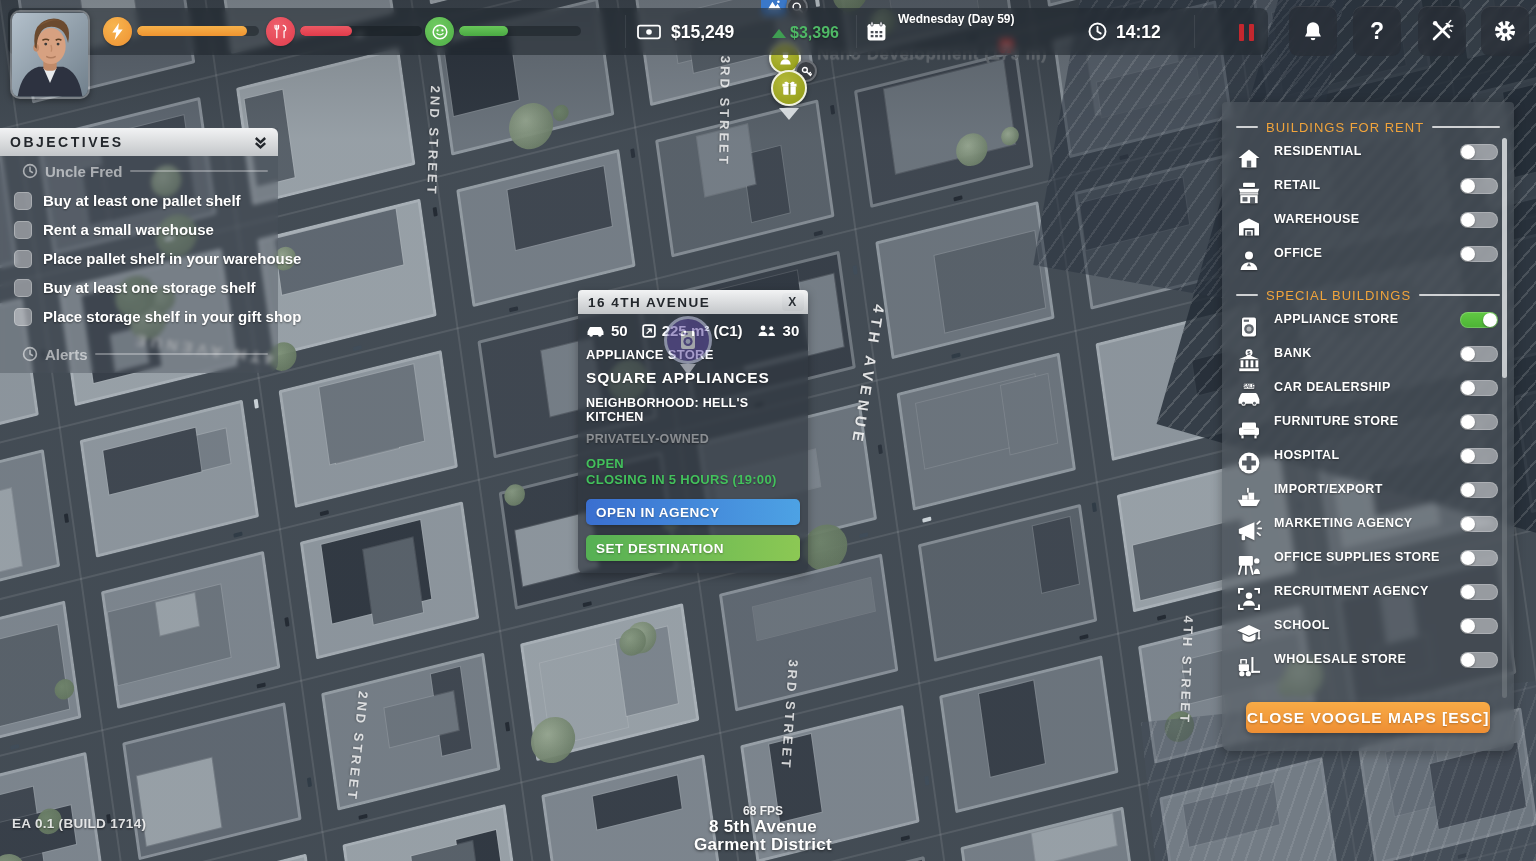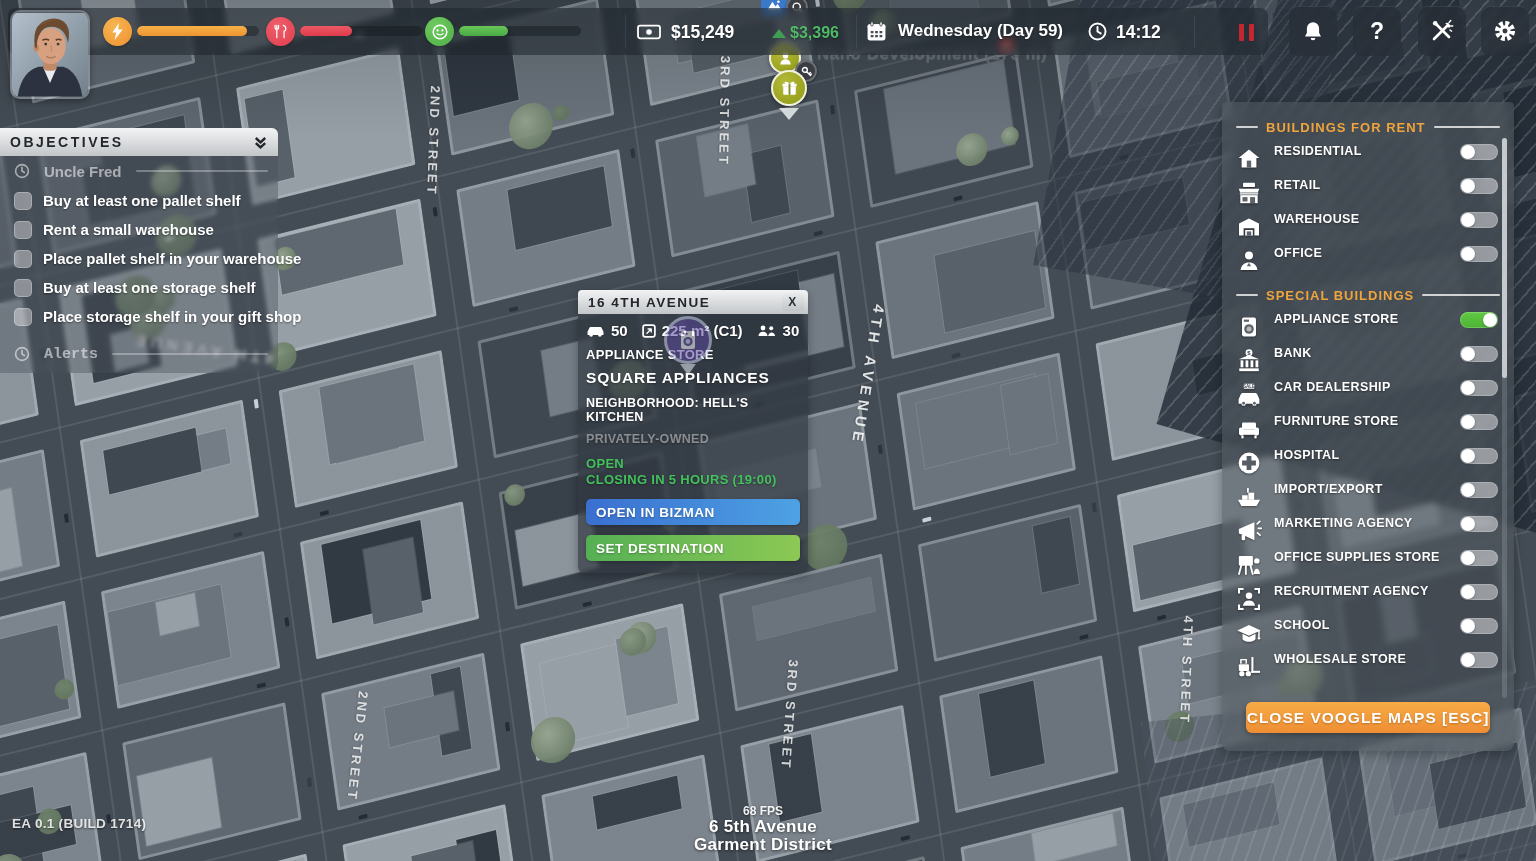--- a/index.html
+++ b/index.html
@@ -64,21 +64,21 @@
 
   
   .panel-hdr { background:linear-gradient(180deg,#f2f3f4,#c3c6c9); color:#23272c; font-weight:bold;
     letter-spacing:2.5px; font-size:14px; display:flex; align-items:center; padding:0 10px; }
 
   
   #objectives { position:absolute; left:0; top:128px; width:278px; z-index:10;
     background:rgba(72,80,89,0.40); backdrop-filter:blur(2px); border-radius:0 0 10px 0; }
   #objectives .panel-hdr { height:28px; justify-content:space-between; border-radius:0 6px 0 0; }
   .obj-section { display:flex; align-items:center; height:30px; padding:0 10px 0 14px;
-    color:rgba(255,255,255,.55); font-weight:bold; font-size:15px; gap:14px; }
+    color:rgba(255,255,255,.55); font-weight:bold; font-size:15px; gap:7px;margin-left:8px; }
   .obj-section .line { flex:1; height:2px; background:rgba(255,255,255,.30); border-radius:1px; }
   .task { display:flex; align-items:center; height:29px; padding-left:14px; gap:11px; }
   .task .cb { width:18px; height:18px; border-radius:5px; background:rgba(255,255,255,.38);
     box-shadow:inset 0 0 0 1px rgba(255,255,255,.25); cursor:pointer; flex:none; }
   .task .tlabel { color:#fff; font-weight:bold; font-size:15px; text-shadow:0 1px 2px rgba(0,0,0,.45); white-space:nowrap; }
 
   
   #popup { position:absolute; left:578px; top:290px; width:230px; z-index:6;
     background:rgba(47,54,63,0.68); backdrop-filter:blur(2px); border-radius:4px 4px 6px 6px;
     box-shadow:0 3px 10px rgba(0,0,0,.3); }
@@ -94,21 +94,21 @@
     padding-left:10px; color:#fff; font-weight:bold; font-size:13.5px; letter-spacing:.5px; cursor:pointer;
     text-shadow:0 1px 2px rgba(0,0,0,.3); box-shadow:0 1px 3px rgba(0,0,0,.25); }
 
   
   #filters { position:absolute; left:1222px; top:102px; width:292px; z-index:10;
     background:rgba(82,89,97,0.55); backdrop-filter:blur(3px); border-radius:4px 4px 8px 8px;
     box-shadow:0 3px 12px rgba(0,0,0,.3); }
   #filters .panel-hdr { height:26px; border-radius:4px 4px 0 0; }
   #filter-list { padding:10px 0 0 0; }
   .fsec { display:flex; align-items:center; height:26px; padding:0 14px; gap:8px; margin-top:2px; margin-bottom:4px; }
-  .fsec-label { color:var(--accent-orange,#f0a43c); font-weight:bold; font-size:13px; letter-spacing:1px; white-space:nowrap; }
+  .fsec-label { color:var(--accent-orange,#f0a43c); font-weight:normal; font-size:13px; letter-spacing:1px; white-space:nowrap; }
   .dash { width:22px; height:2px; background:rgba(255,255,255,.75); border-radius:1px; }
   .dash.grow { flex:1; width:auto; }
   .frow { display:flex; align-items:flex-start; height:34px; padding:0 16px 0 12px; position:relative; }
   .ficon { width:30px; height:30px; display:flex; align-items:center; justify-content:center; flex:none;
     filter:drop-shadow(0 1px 1px rgba(0,0,0,.4)); }
   .flabel { color:#fff; font-weight:bold; font-size:12.5px; letter-spacing:.4px; margin-left:10px;
     text-shadow:0 1px 2px rgba(0,0,0,.45); white-space:nowrap; }
   .toggle { position:absolute; right:16px; width:38px; height:16px; border-radius:9px;
     background:rgba(255,255,255,.45); box-shadow:inset 0 0 0 1px rgba(255,255,255,.2); cursor:pointer; }
   .toggle .knob { position:absolute; top:1px; left:1px; width:14px; height:14px; border-radius:50%;
@@ -542,21 +542,21 @@
         <g fill="rgba(40,46,54,.85)">
           <rect x="4.5" y="9.5" width="2.6" height="2.2"></rect>
           <rect x="8.7" y="9.5" width="2.6" height="2.2"></rect>
           <rect x="12.9" y="9.5" width="2.6" height="2.2"></rect>
           <rect x="4.5" y="13.3" width="2.6" height="2.2"></rect>
           <rect x="8.7" y="13.3" width="2.6" height="2.2"></rect>
           <rect x="12.9" y="13.3" width="2.6" height="2.2"></rect>
         </g>
       </svg>
   </span>
-  <span class="tb-text" style="left:890px; top:13px; font-size:17px;">Wednesday (Day 59)</span>
+  <span class="tb-text" style="left:890px; top:4px; font-size:12px;">Wednesday (Day 59)</span>
 
   <span class="tb-icon" style="left:1080px; top:14px;">
     <svg width="19" height="19" viewBox="0 0 18 18">
         <circle cx="9" cy="9" r="7.6" fill="none" stroke="#fff" stroke-width="1.8"></circle>
         <path d="M9 4.6V9l3 1.8" stroke="#fff" stroke-width="1.8" fill="none" stroke-linecap="round"></path>
       </svg>
   </span>
   <span class="tb-text" style="left:1108px; top:14px; font-size:17.5px;">14:12</span>
 
   <div class="sep" style="left:1186px;"></div>
@@ -656,21 +656,21 @@
       </div>
       <div class="task">
         <span class="cb"></span>
         <span class="tlabel">Buy at least one storage shelf</span>
       </div>
       <div class="task">
         <span class="cb"></span>
         <span class="tlabel">Place storage shelf in your gift shop</span>
       </div>
     </div>
-  <div class="obj-section" style="margin-top:12px; padding-bottom:8px;font-family:Liberation Mono, monospace;">
+  <div class="obj-section" style="margin-top:12px; padding-bottom:8px;">
     <span>
         <svg width="16" height="16" viewBox="0 0 16 16">
           <circle cx="8" cy="8" r="6.4" fill="none" stroke="rgba(255,255,255,.55)" stroke-width="1.6"></circle>
           <path d="M8 4.4V8l2.4 1.5" stroke="rgba(255,255,255,.55)" stroke-width="1.6" fill="none" stroke-linecap="round"></path>
         </svg>
       </span>
     <span>Alerts</span>
     <span class="line"></span>
   </div>
 </div>
@@ -704,21 +704,21 @@
       </span>
     <span class="num">30</span>
   </div>
   <div class="pbody">
     <div class="pline" style="font-size:13px; margin:4px 0 7px;">APPLIANCE STORE</div>
     <div class="pline" style="font-size:15.5px; letter-spacing:.8px; margin-bottom:9px;">SQUARE APPLIANCES</div>
     <div class="pline" style="font-size:12.5px; margin-bottom:8px;">NEIGHBORHOOD: HELL'S KITCHEN</div>
     <div class="pline" style="font-size:12.5px; color:rgba(255,255,255,.45); margin-bottom:10px;">PRIVATELY-OWNED</div>
     <div class="pline" style="font-size:13px; color:#43c15c; margin-bottom:1px;">OPEN</div>
     <div class="pline" style="font-size:13px; color:#43c15c; margin-bottom:12px;">CLOSING IN 5 HOURS (19:00)</div>
-    <div class="pbtn" style="background:linear-gradient(90deg,#3a6fd0,#4da2e4);">OPEN IN BIZMAN</div>
+    <div class="pbtn" style="background:linear-gradient(90deg,#3a6fd0,#4da2e4);">OPEN IN AGENCY</div>
     <div class="pbtn" style="background:linear-gradient(90deg,#55b054,#8cc854); margin-bottom:2px;">SET DESTINATION</div>
   </div>
 </div>
 
 <div id="filters">
   <div id="filter-list">
       <div class="fsec">
         <span class="dash"></span>
         <span class="fsec-label">BUILDINGS FOR RENT</span>
         <span class="dash grow"></span>
@@ -944,16 +944,16 @@
       </div>
     </div>
   <div id="close-maps">CLOSE VOOGLE MAPS [ESC]</div>
   <div id="fscroll-track">
       <div id="fscroll-thumb"></div>
     </div>
 </div>
 
 <div id="bottom-hud">
   <div id="fps">68 FPS</div>
-  <div class="addr">6 5th Avenue</div>
+  <div class="addr">8 5th Avenue</div>
   <div class="addr">Garment District</div>
 </div>
 <div id="build-label">EA 0.1 (BUILD 1714)</div>
 
 </body></html>

